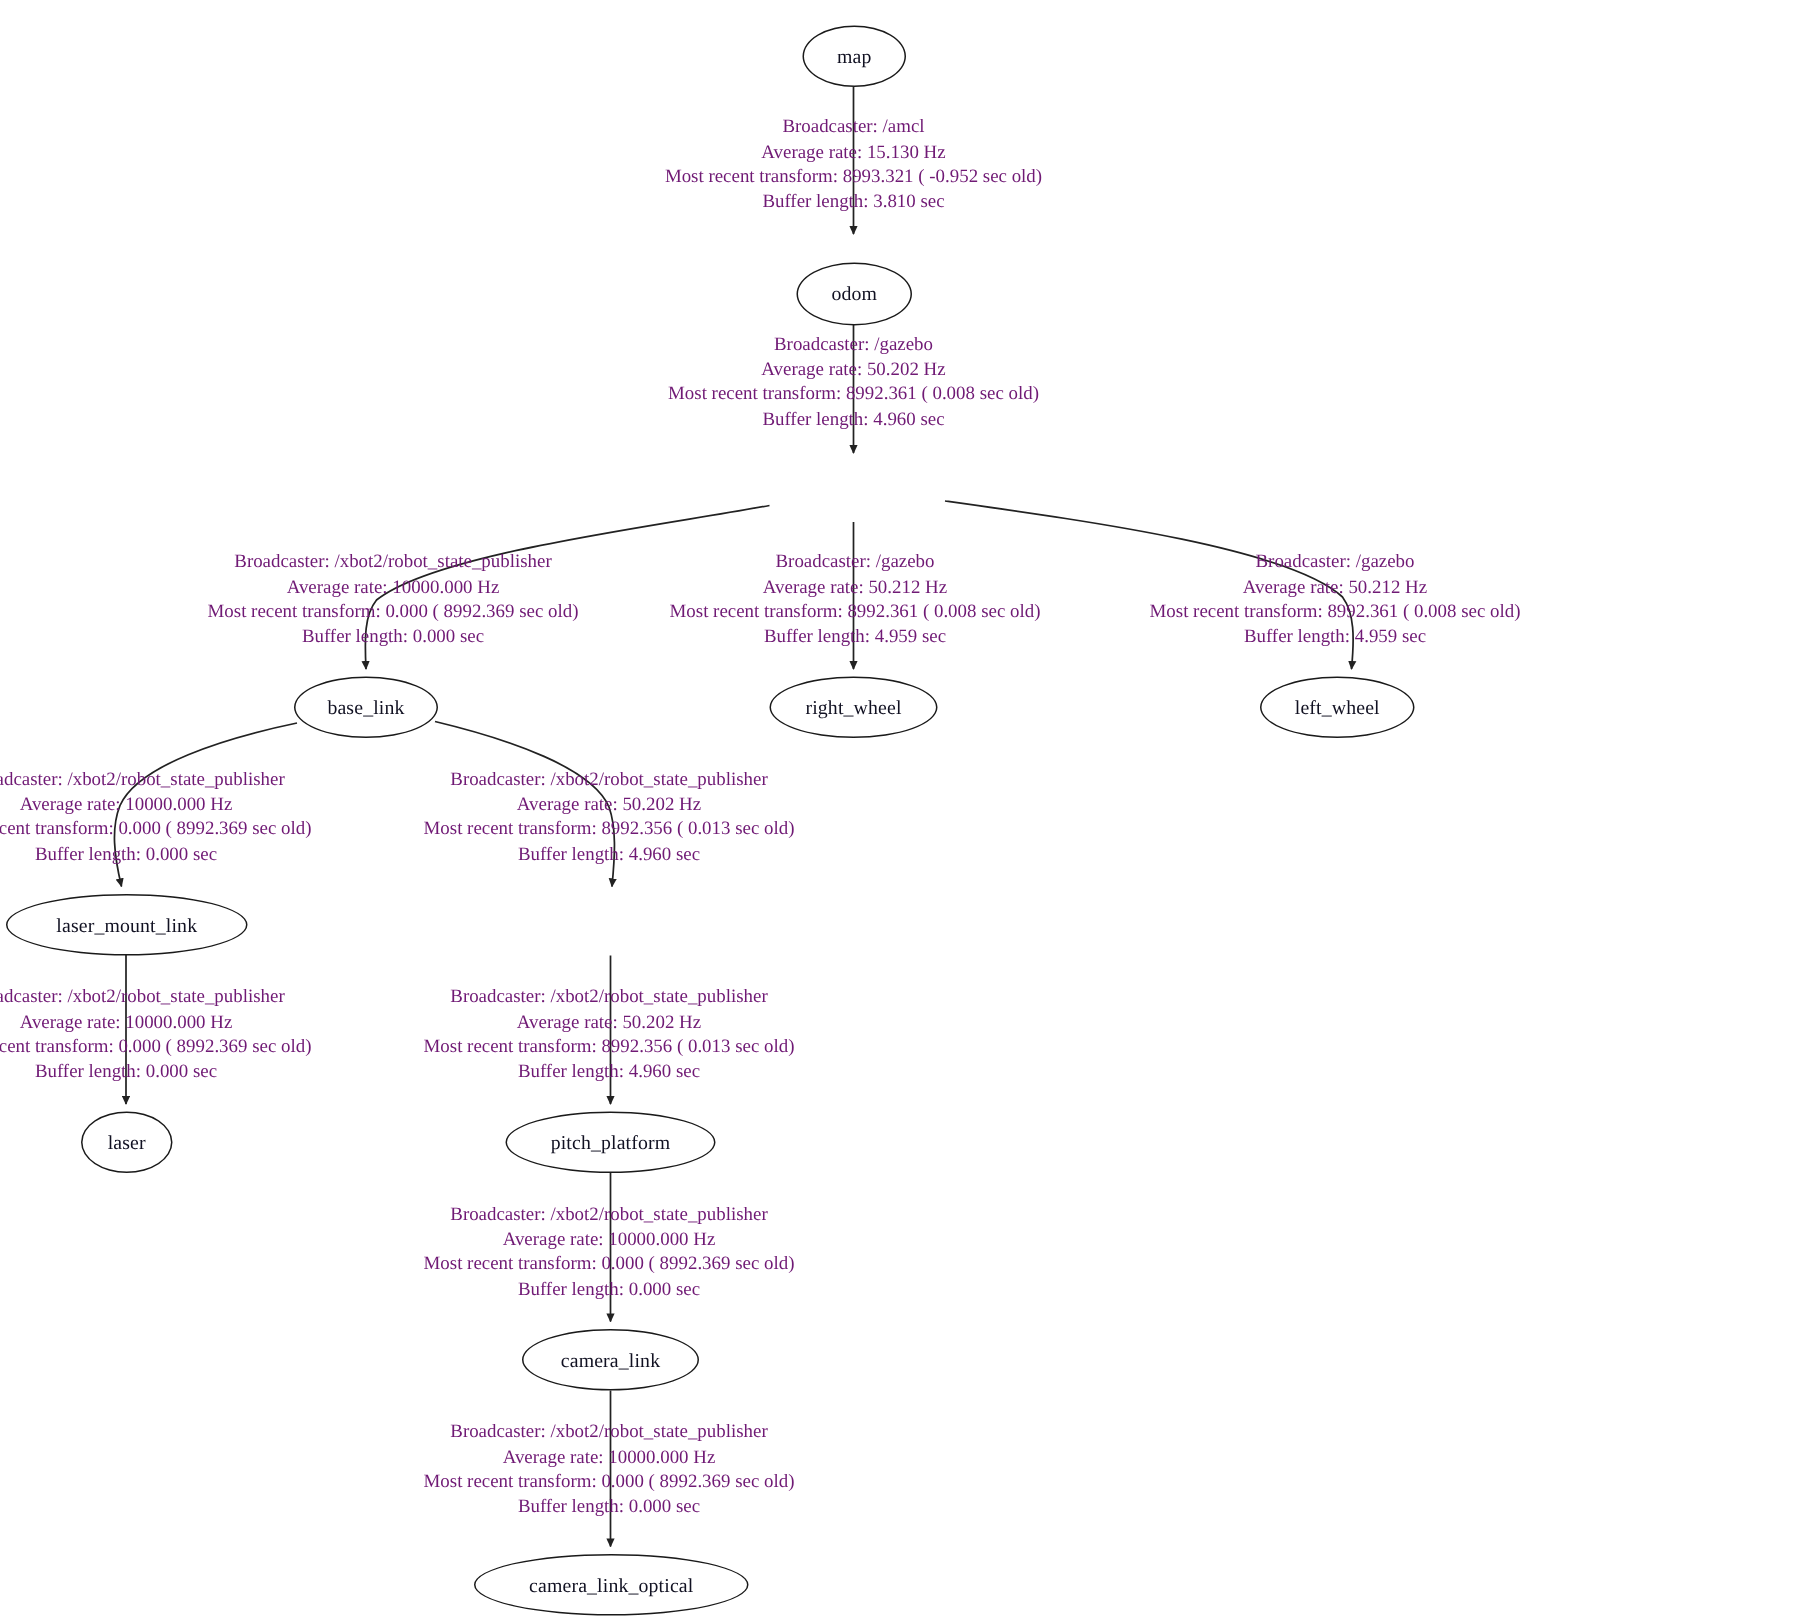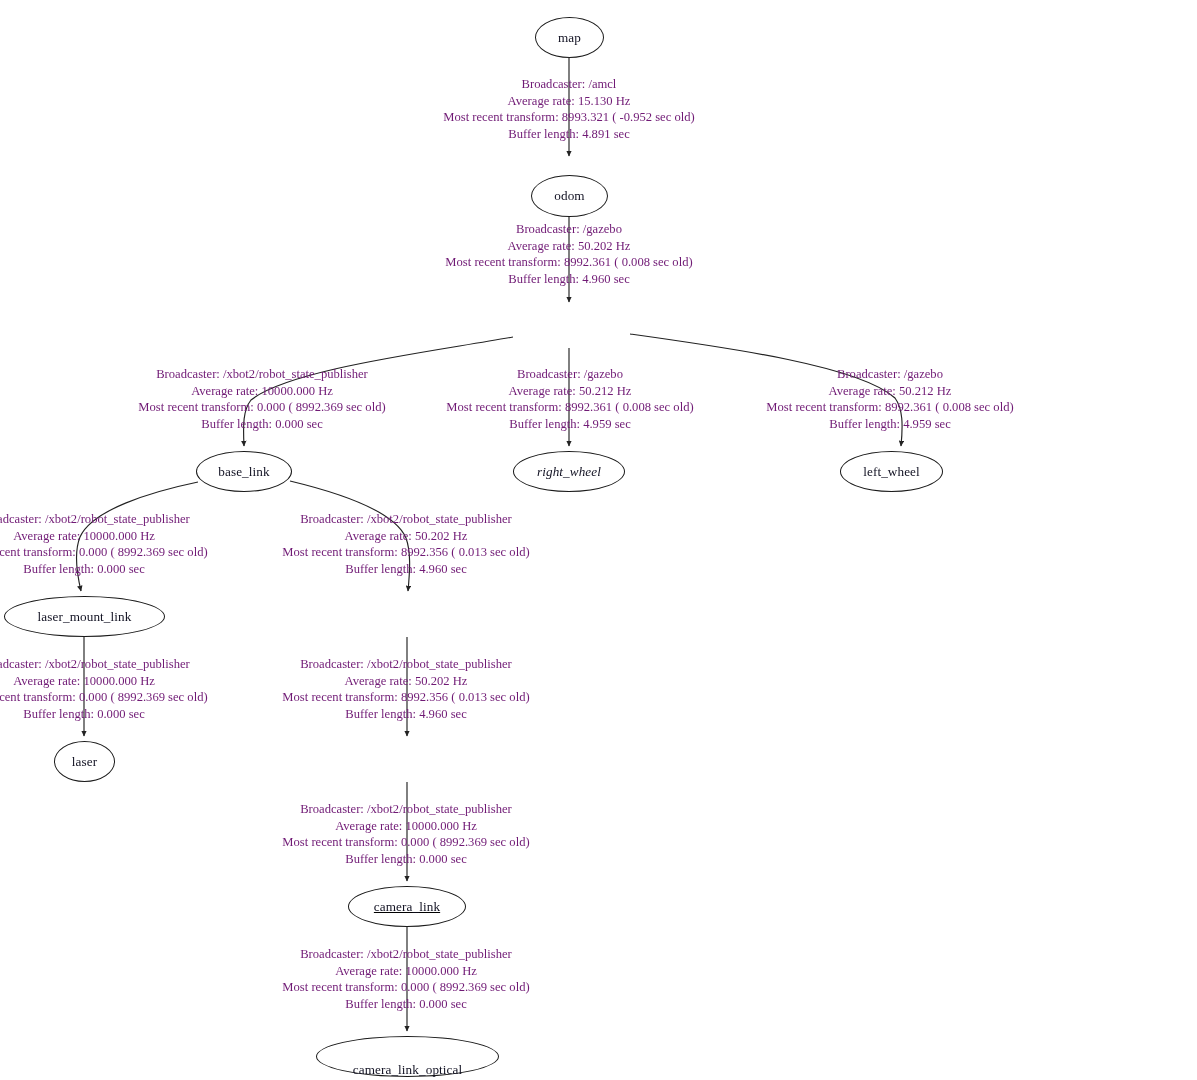--- a/index.html
+++ b/index.html
@@ -95,51 +95,54 @@
 
   <div class="node" style="left:531px; top:175px; width:77px; height:42px;">
     <span class="node-label">odom</span>
   </div>
 
 
   <div class="node" style="left:196px; top:451px; width:96px; height:41px;">
     <span class="node-label">base_link</span>
   </div>
 
-  <div class="node" style="left:513px; top:451px; width:112px; height:41px;font-style:italic;">
+  <div class="node" style="left:513px; top:451px; width:112px; height:41px;">
     <span class="node-label">right_wheel</span>
   </div>
 
   <div class="node" style="left:840px; top:451px; width:103px; height:41px;">
     <span class="node-label">left_wheel</span>
   </div>
 
   <div class="node" style="left:4px; top:596px; width:161px; height:41px;align-items:center;">
     <span class="node-label">laser_mount_link</span>
   </div>
 
 
   <div class="node" style="left:54px; top:741px; width:61px; height:41px;">
     <span class="node-label">laser</span>
   </div>
 
-
-  <div class="node" style="left:348px; top:886px; width:118px; height:41px;text-decoration:underline;">
+  <div class="node" style="left:337px; top:741px; width:140px; height:41px;">
+    <span class="node-label">pitch_platform</span>
+  </div>
+
+  <div class="node" style="left:348px; top:886px; width:118px; height:41px;">
     <span class="node-label">camera_link</span>
   </div>
 
-  <div class="node" style="left:316px; top:1036px; width:183px; height:41px;align-items:flex-end;">
+  <div class="node" style="left:316px; top:1036px; width:183px; height:41px;">
     <span class="node-label">camera_link_optical</span>
   </div>
 
   <div class="edge-label" style="left: 414px; top: 76px; width: 310px;">
     <div>Broadcaster: /amcl</div>
     <div>Average rate: 15.130 Hz</div>
     <div>Most recent transform: 8993.321 ( -0.952 sec old)</div>
-    <div>Buffer length: 4.891 sec</div>
+    <div>Buffer length: 3.810 sec</div>
   </div>
 
   <div class="edge-label" style="left: 414px; top: 221px; width: 310px;">
     <div>Broadcaster: /gazebo</div>
     <div>Average rate: 50.202 Hz</div>
     <div>Most recent transform: 8992.361 ( 0.008 sec old)</div>
     <div>Buffer length: 4.960 sec</div>
   </div>
 
   <div class="edge-label" style="left: 109px; top: 366px; width: 306px;">

